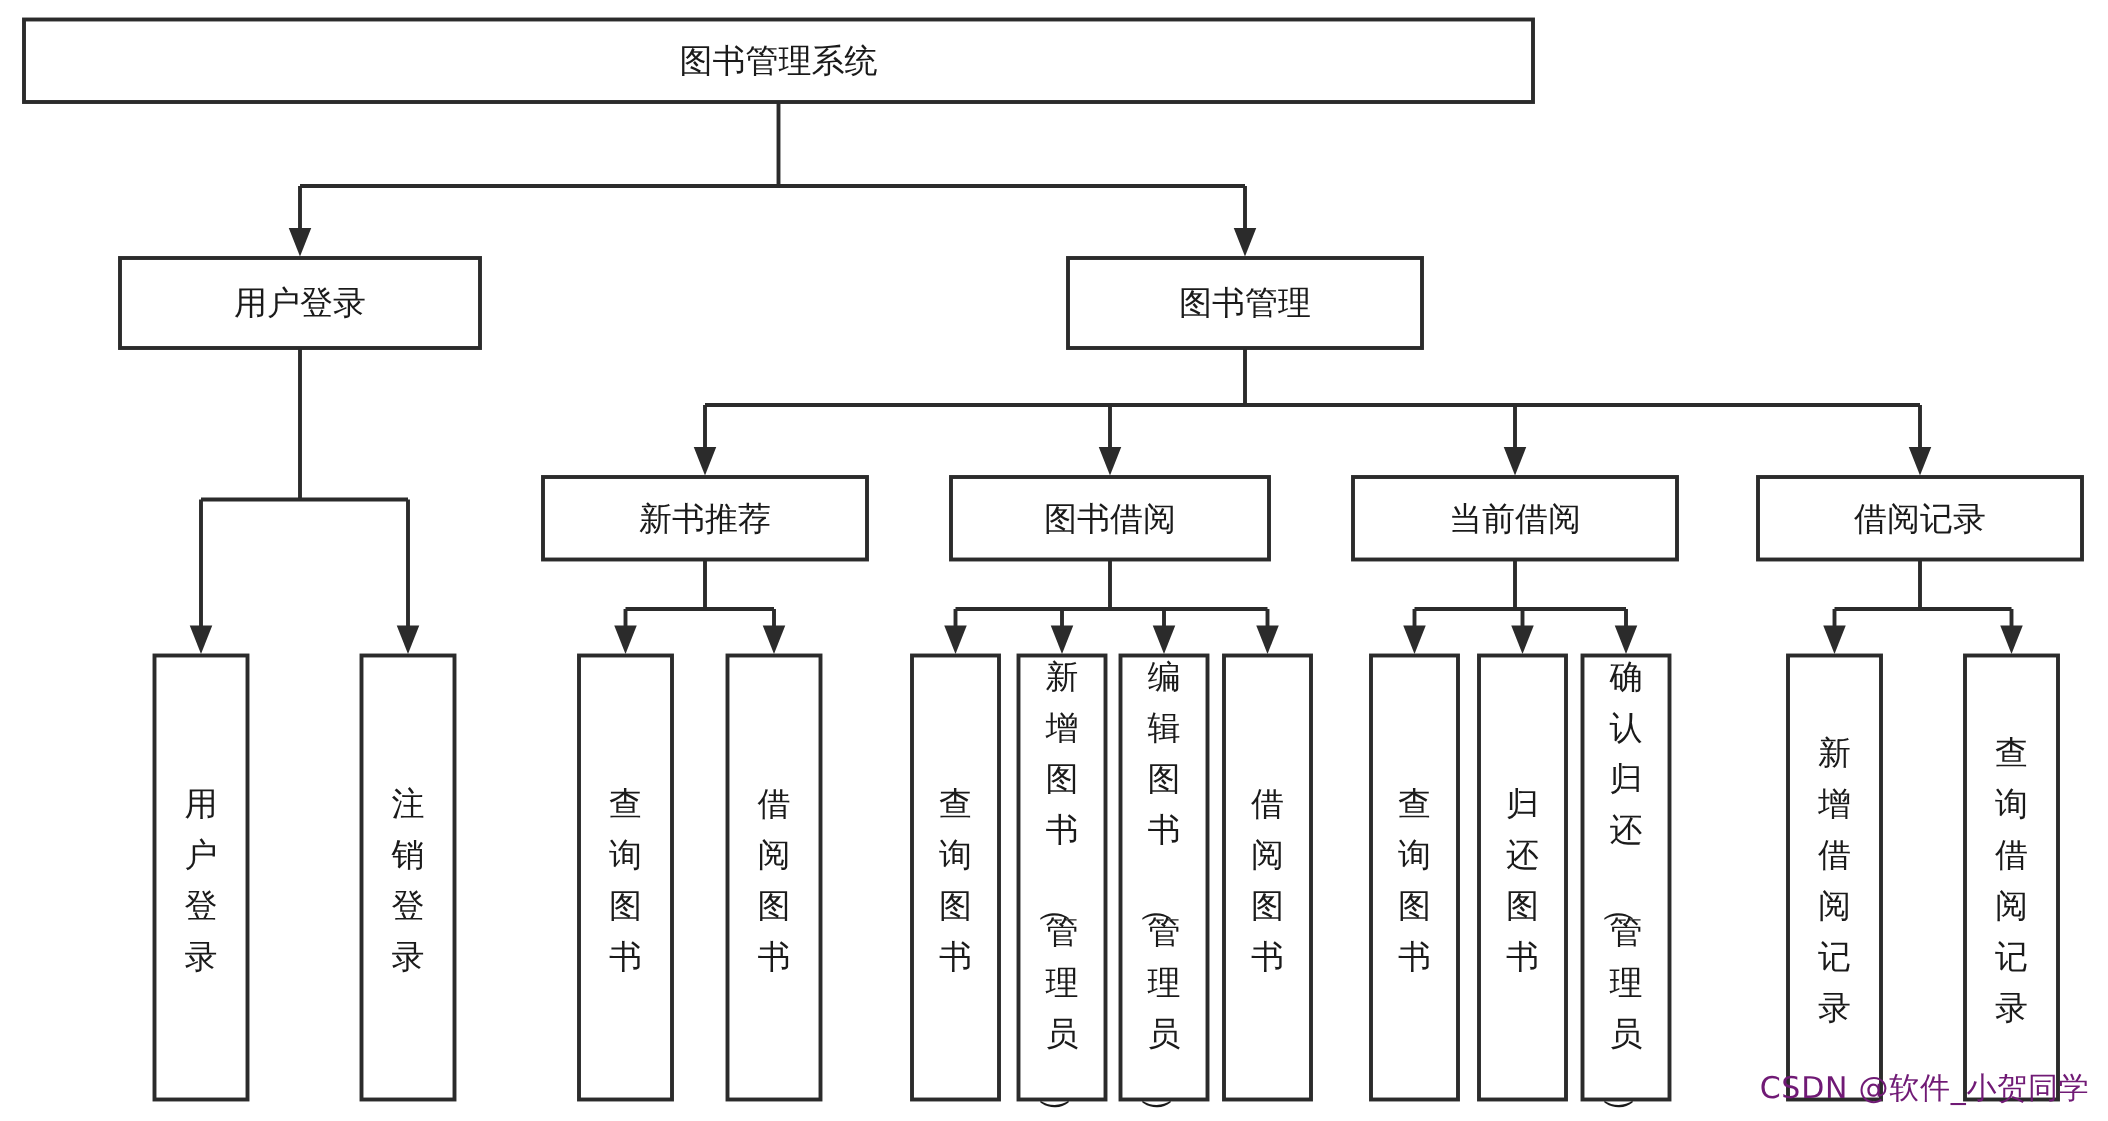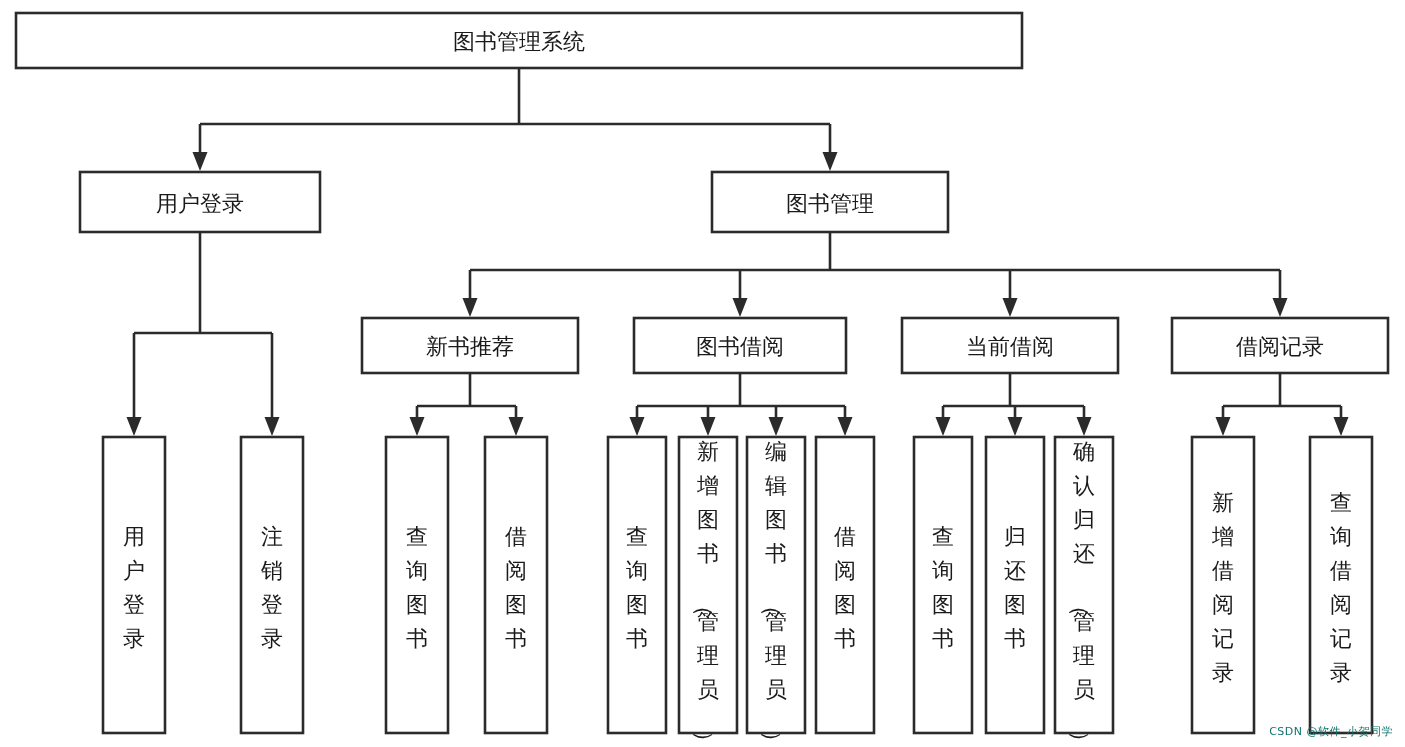--- a/index.html
+++ b/index.html
@@ -52,22 +52,22 @@
     font-family: "DejaVu Sans", "Liberation Sans", sans-serif;
     font-size: 22px;
     fill: #1a1a1a;
     text-anchor: middle;
   }
   .watermark {
     position: absolute;
     right: 12px;
     bottom: 8px;
     font-family: "DejaVu Sans", "Liberation Sans", sans-serif;
-    font-size: 11px;
-    color: #0f766e;
+    font-size: 20px;
+    color: #701a75;
     letter-spacing: 0.5px;
     white-space: nowrap;
     user-select: none;
   }
 </style>
 </head>
 <body>
 
 <div id="diagram-root">
   <svg class="canvas" id="svg-canvas" viewBox="0 0 1405 747" xmlns="http://www.w3.org/2000/svg">

